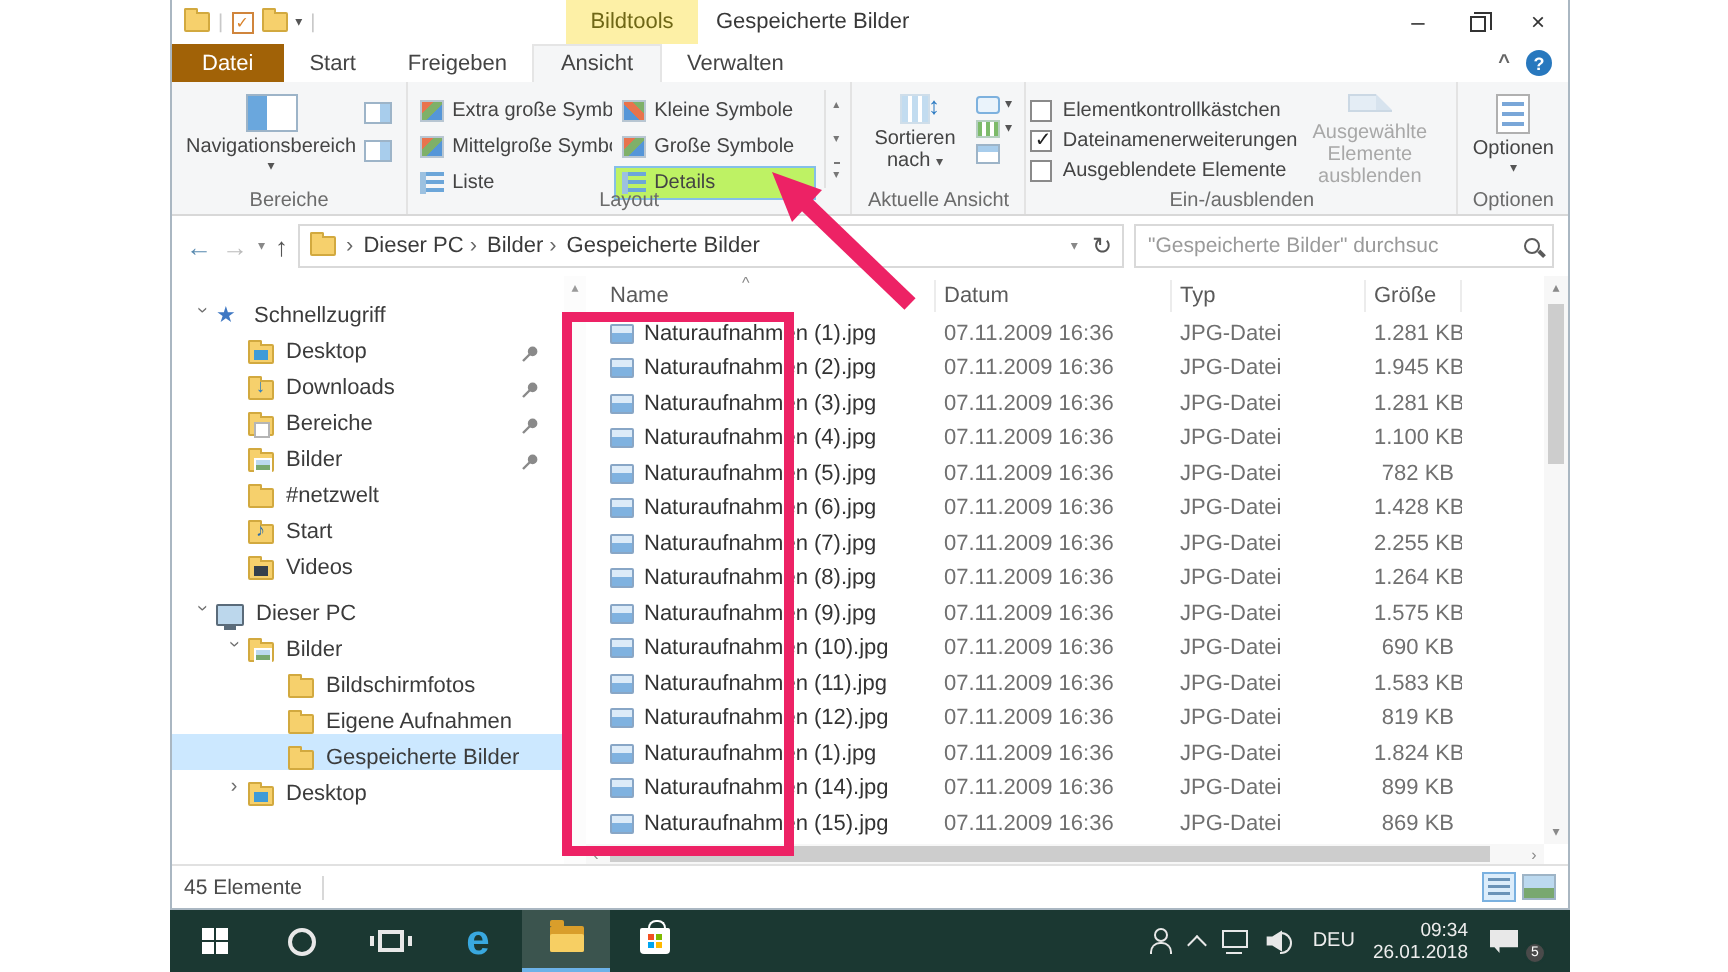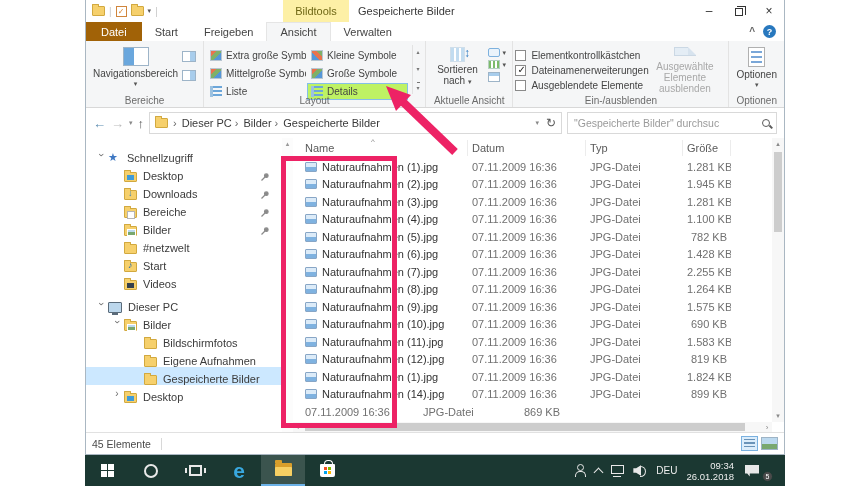--- a/index.html
+++ b/index.html
@@ -684,20 +684,24 @@
               <span class="cell c-name">
                 <i class="ic-img"></i>
                 <span>Naturaufnahmen (14).jpg</span>
               </span>
               <span class="cell c-date">07.11.2009 16:36</span>
               <span class="cell c-type">JPG-Datei</span>
               <span class="cell c-size">899 KB</span>
             </div>
 
             <div class="frow">
+              <span class="cell c-name">
+                <i class="ic-img"></i>
+                <span>Naturaufnahmen (15).jpg</span>
+              </span>
               <span class="cell c-date">07.11.2009 16:36</span>
               <span class="cell c-type">JPG-Datei</span>
               <span class="cell c-size">869 KB</span>
             </div>
           </div>
         <div class="vscroll">
           <span class="vs-arrow">▴</span>
           <span class="vthumb" style="margin-top:2px"></span>
           <span class="vs-bottom">▾</span>
         </div>

